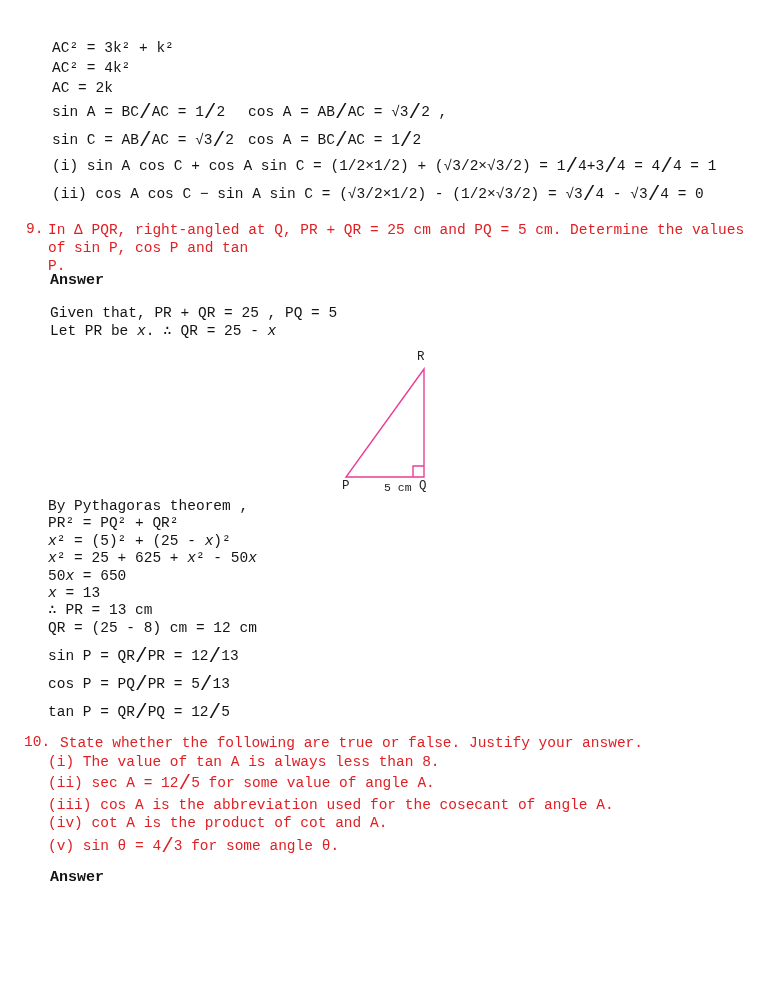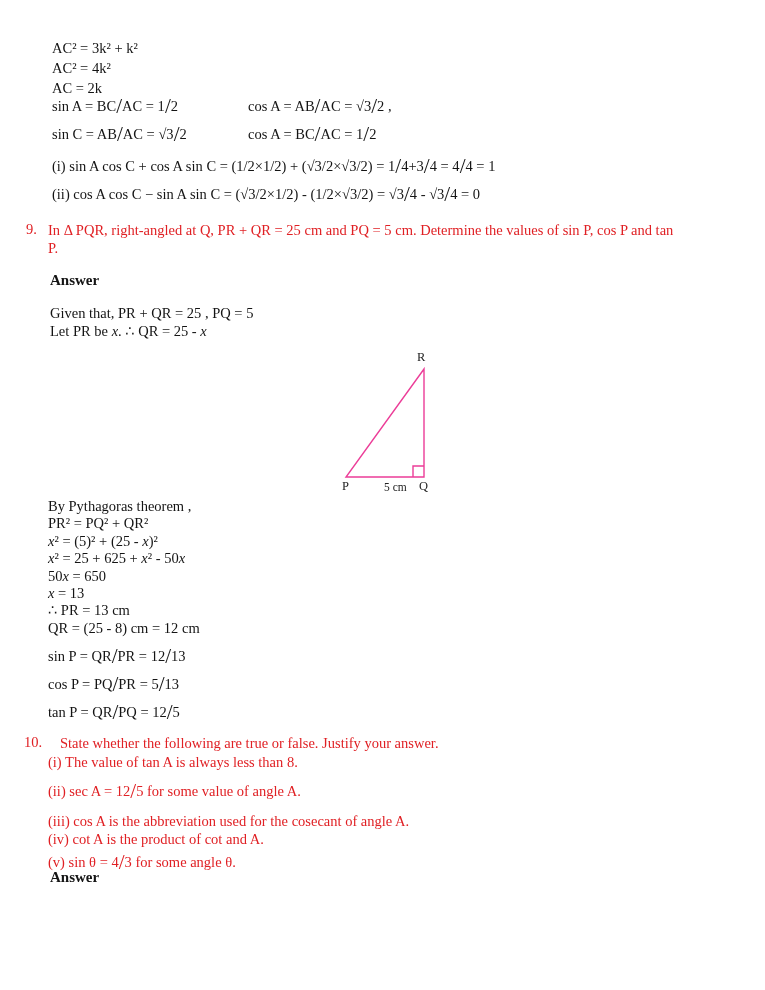--- a/index.html
+++ b/index.html
@@ -1,39 +1,39 @@
 <!DOCTYPE html>
 <html style="--question-red: #e02024; --triangle-pink: #ec3d98; --body-text: #141414; --page-background: #ffffff;"><head>
 <meta charset="utf-8">
 <style>
   *{margin:0;padding:0;box-sizing:border-box}
   html,body{background:#ffffff}
   .page{
     position:relative;width:765px;height:990px;margin:0 auto;
     background:var(--page-background,#ffffff);
-    font-family:Liberation Serif, serif;
+    font-family:Liberation Mono, monospace;
     font-size:14.5px;color:var(--body-text,#111111);overflow:hidden;padding-left:10px;
   }
   .abs{position:absolute}
   .red{color:var(--question-red,#e02024)}
   .bold{font-weight:bold;font-size:15px}
   .lh20{line-height:20px}
   .lh18{line-height:18px}
   .lh185{line-height:18.5px}
   .lh174{line-height:17.4px}
   .lh28{line-height:28px}
-  .trow{display:flex;height:28px;}
+  .trow{display:flex;height:28px;align-items:center}
   .tl{width:196px}
   .bs{font-size:1.45em;line-height:.7;vertical-align:-0.08em}
   i{font-style:italic}
   .fig{width:104px;height:150px}
   .flabel{position:absolute;font-size:12.5px;color:#222;white-space:nowrap}
   .fsmall{font-size:11.5px}
   .tri{stroke:var(--triangle-pink,#ec3d98);stroke-width:1.4;fill:none}
-  .mt3{margin-top:11px}
+  .mt3{margin-top:3px}
   .mt4{margin-top:4px}
   .indent5{margin-left:12px}
 </style>
 </head>
 <body>
 
 <div class="page">
 
   <div class="abs lh20" style="left:52px;top:38px">
     <div>AC² = 3k² + k²</div>

